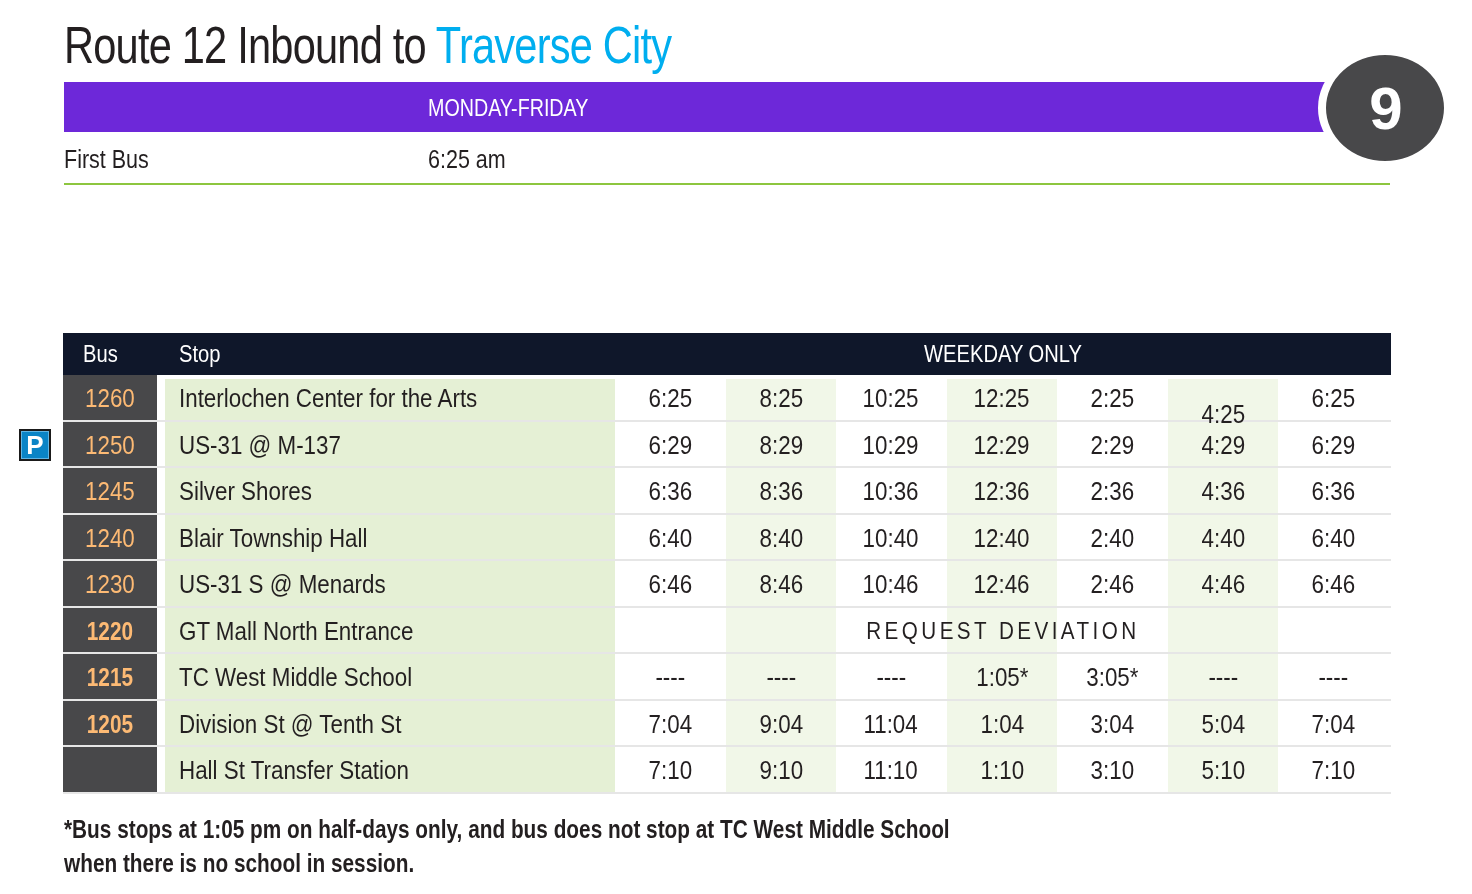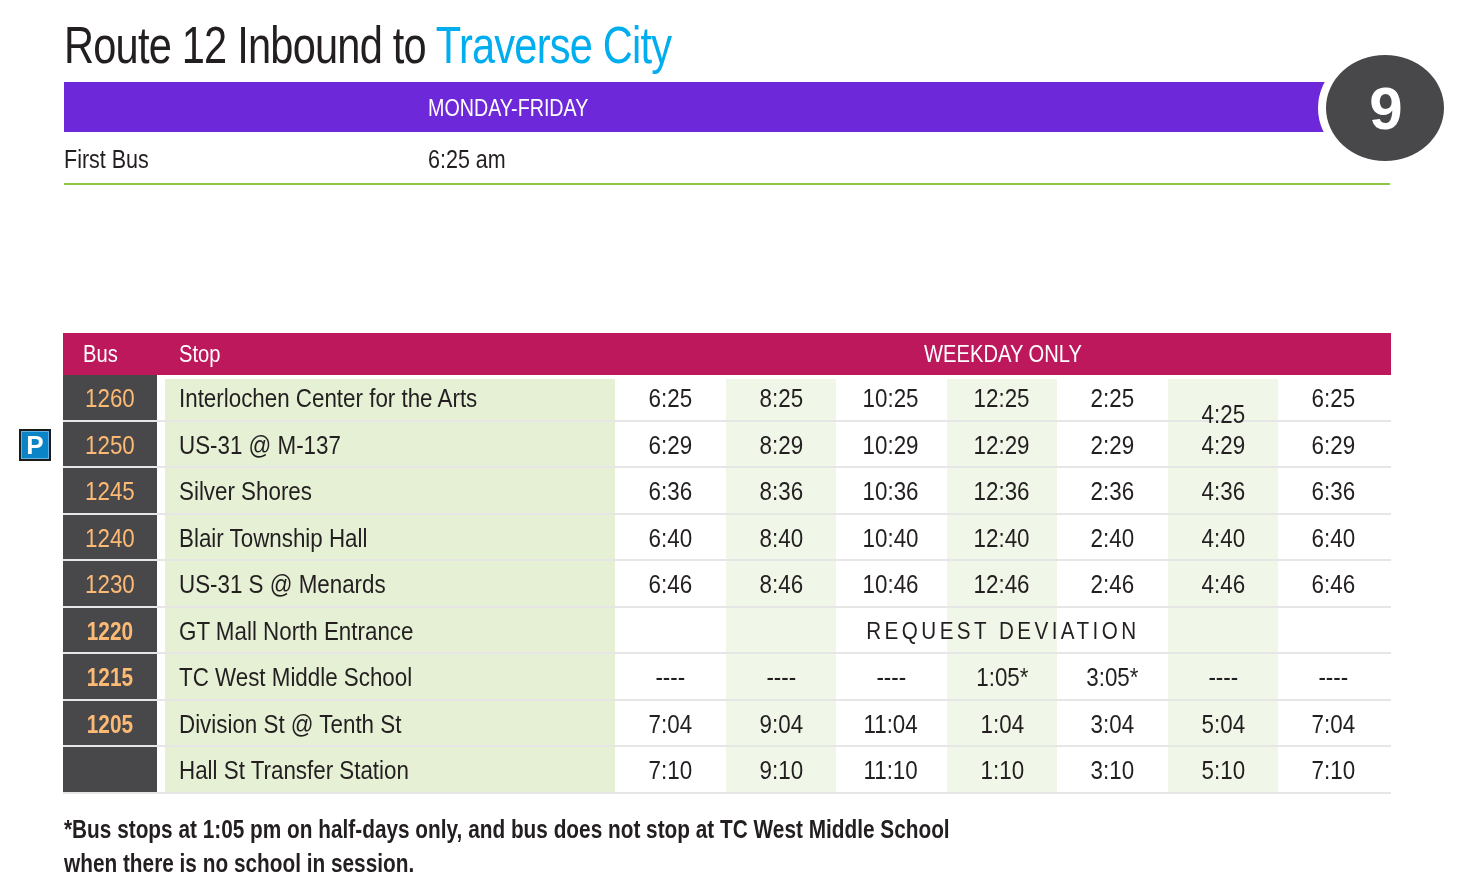--- a/index.html
+++ b/index.html
@@ -35,21 +35,21 @@
   }
   .summary .k, .summary .v {
     position: absolute; top: 0; line-height: 50px; font-size: 25px; white-space: nowrap;
     transform: scaleX(0.86); transform-origin: left center;
   }
   .summary .k { left: 0; }
   .summary .v { left: 364px; }
 
   .sched { position: absolute; left: 63px; top: 333px; width: 1328px; }
   .sched .head {
-    position: relative; height: 42px; background: #be185d; color: #fff; font-size: 24px;
+    position: relative; height: 42px; background: #0f172a; color: #fff; font-size: 24px;
   }
   .sched .head span {
     position: absolute; top: 0; line-height: 42px; white-space: nowrap;
     transform: scaleX(0.84);
   }
   .sched .head .h-bus { left: 20px; transform-origin: left center; }
   .sched .head .h-stop { left: 116px; transform-origin: left center; }
   .sched .head .h-wk { left: 552px; width: 776px; text-align: center; transform-origin: center center; }
 
   .body-rows { position: relative; }

